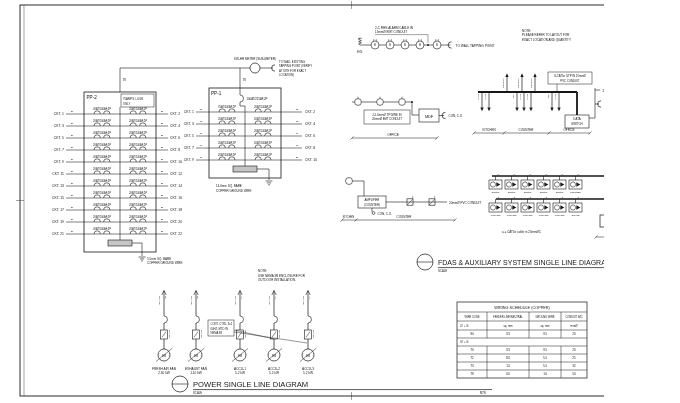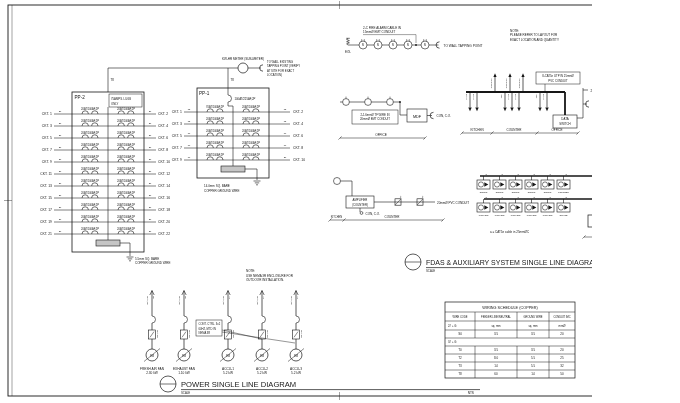--- a/index.html
+++ b/index.html
@@ -1,16 +1,16 @@
 <!DOCTYPE html>
 <html><head>
 <meta charset="utf-8">
 <style>
   html,body{margin:0;padding:0;background:#ffffff;}
-  .sheet{position:relative;width:592px;height:403px;background:#ffffff;overflow:hidden;}
+  .sheet{position:relative;width:592px;height:403px;background:#ffffff;overflow:hidden;margin-left:12px;}
   svg{position:absolute;left:0;top:0;}
   text{font-family:"Liberation Sans","DejaVu Sans",sans-serif;fill:#161616;}
 </style>
 </head>
 <body>
 
 <div class="sheet">
 <svg id="draw" width="680" height="403" viewBox="0 0 680 403">
   <defs>
     <pattern id="hatch" width="2" height="6" patternUnits="userSpaceOnUse">

